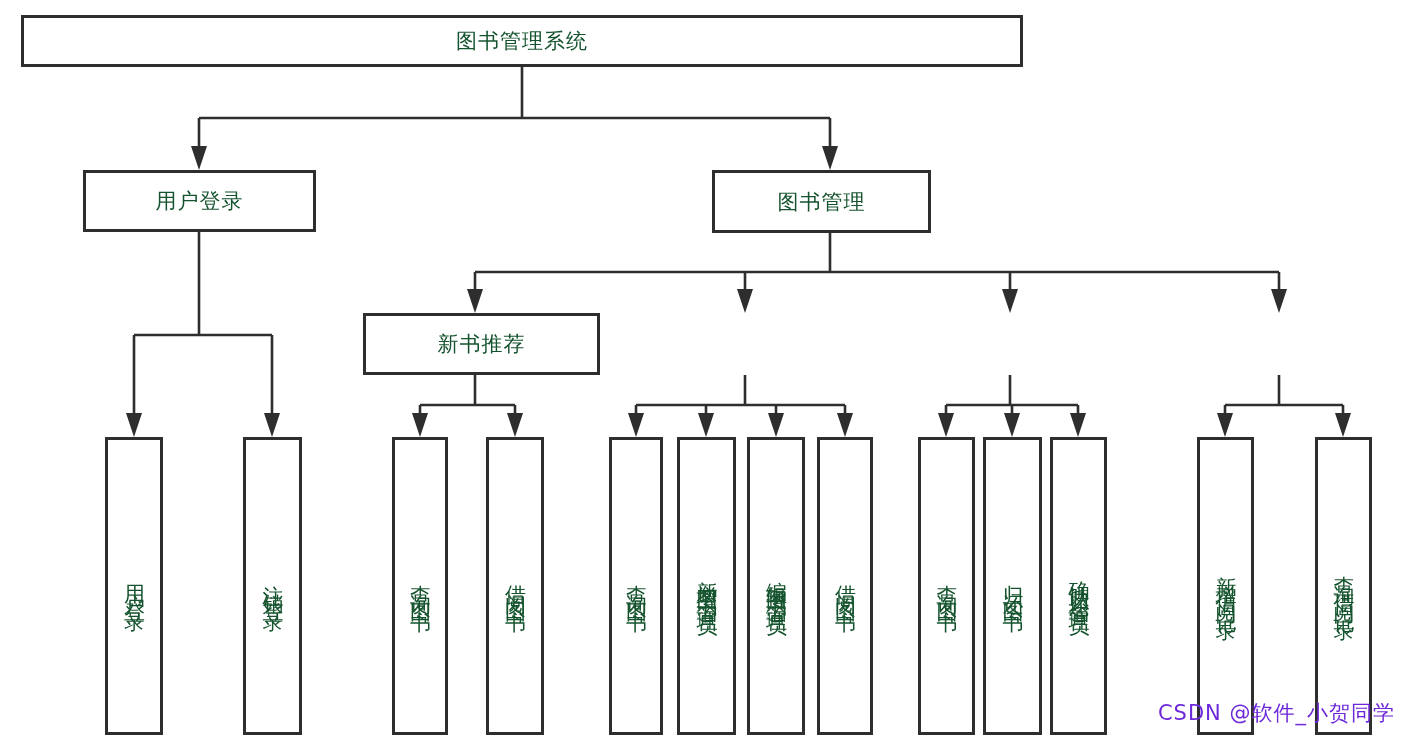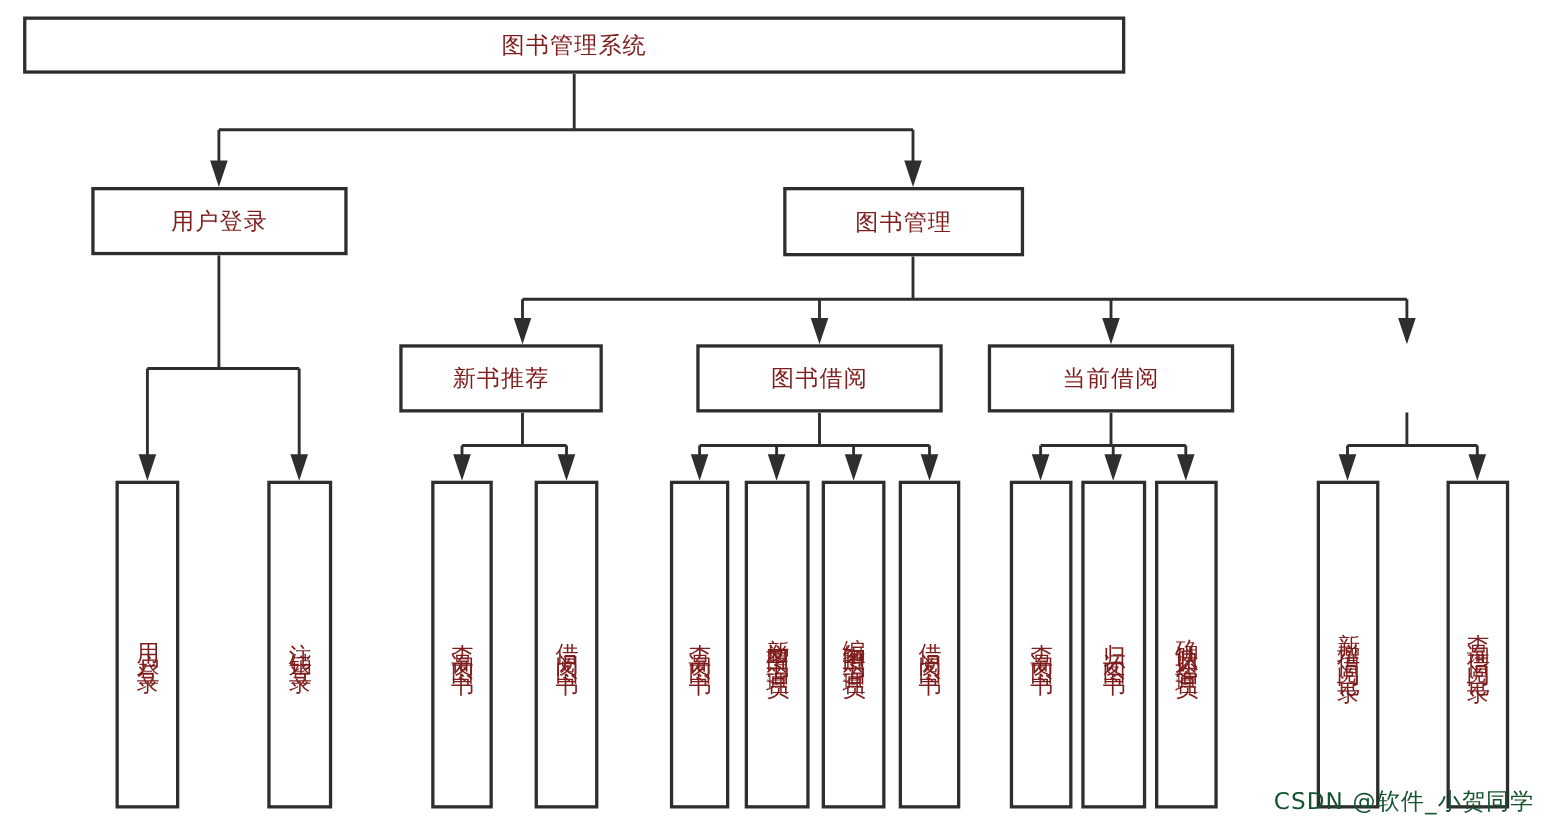--- a/index.html
+++ b/index.html
@@ -10,39 +10,39 @@
     font-family:"DejaVu Sans","Liberation Sans",sans-serif;
     overflow:hidden;
   }
   #wires{position:absolute;left:0;top:0;width:1405px;height:747px;pointer-events:none;}
   .node{
     position:absolute;
     box-sizing:border-box;
     border:3px solid #2e2e2e;
     background:#ffffff;
     display:flex;align-items:center;justify-content:center;
-    color:#7f1d1d;
+    color:#14532d;
     font-size:21px;
     letter-spacing:1px;
     text-align:center;
     z-index:2;
   }
   .vnode{
     writing-mode:vertical-rl;
     text-orientation:mixed;
     letter-spacing:9px;
     font-size:21px;
     line-height:1;
   }
   .vnode.long{letter-spacing:5px;}
   #watermark{
     position:absolute;
-    right:10px;bottom:5px;
+    right:10px;bottom:20px;
     font-size:21px;
-    color:#14532d;
+    color:#6d28d9;
     letter-spacing:1px;
     z-index:5;
     white-space:nowrap;
   }
 </style>
 </head>
 <body>
 
 <div id="canvas">
 
@@ -79,23 +79,21 @@
          M1078 437 L1070 413 L1086 413 Z
          M1225 437 L1217 413 L1233 413 Z
          M1343 437 L1335 413 L1351 413 Z" fill="#2e2e2e" stroke="none"></path>
   </svg>
 
   <div class="node" style="left:21px;top:15px;width:1002px;height:52px;">图书管理系统</div>
 
   <div class="node" style="left:83px;top:170px;width:233px;height:62px;">用户登录</div>
   <div class="node" style="left:712px;top:170px;width:219px;height:63px;">图书管理</div>
 
-  <div class="node" style="left:363px;top:313px;width:185px;height:62px;font-family:Liberation Mono, monospace;">新书推荐</div>
-  <div class="node" style="left:633px;top:313px;width:224px;height:62px;">图书借阅</div>
-  <div class="node" style="left:898px;top:313px;width:224px;height:62px;">当前借阅</div>
+  <div class="node" style="left:363px;top:313px;width:237px;height:62px;font-family:Liberation Mono, monospace;">新书推荐</div>
 
   <div class="node vnode" style="left:105px;top:437px;width:58px;height:298px;">用户登录</div>
   <div class="node vnode" style="left:243px;top:437px;width:59px;height:298px;">注销登录</div>
 
   <div class="node vnode" style="left:392px;top:437px;width:56px;height:298px;">查询图书</div>
   <div class="node vnode" style="left:486px;top:437px;width:58px;height:298px;">借阅图书</div>
 
   <div class="node vnode" style="left:609px;top:437px;width:54px;height:298px;">查询图书</div>
   <div class="node vnode long" style="left:677px;top:437px;width:59px;height:298px;">新增图书（管理员）</div>
   <div class="node vnode long" style="left:747px;top:437px;width:58px;height:298px;">编辑图书（管理员）</div>

